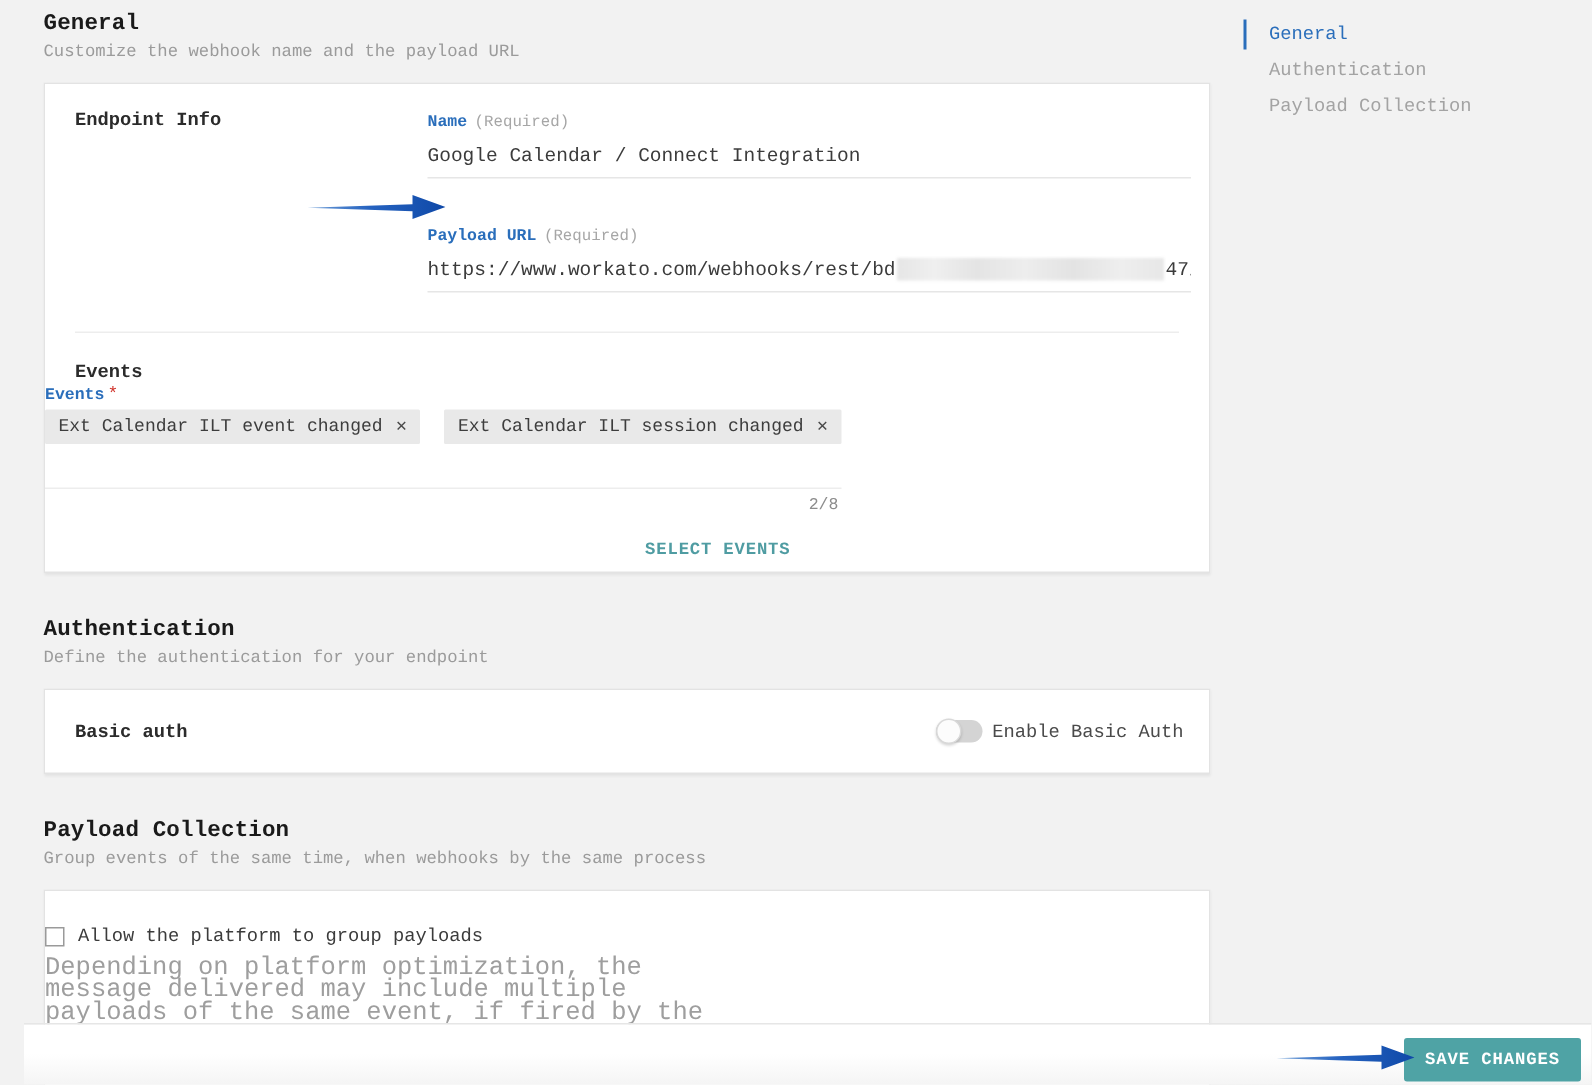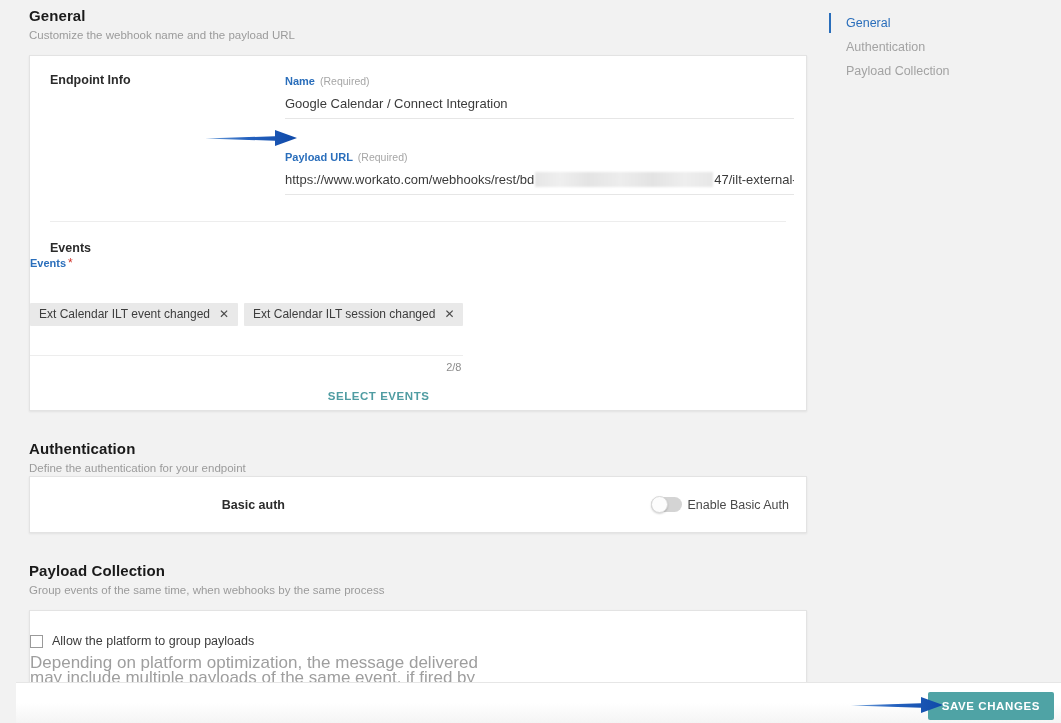--- a/index.html
+++ b/index.html
@@ -14,20 +14,21 @@
     font-size: 13px;
     color: #333333;
     overflow: hidden;
     position: relative;
   }
 
   
   .page {
     position: absolute;
     inset: 0;
+    font-family: Liberation Mono, monospace;
   }
   .content-col {
     position: absolute;
     left: 0;
     top: 0;
     width: 820px;
     padding-top: 6px;
   }
 
   
@@ -126,23 +127,22 @@
     background: linear-gradient(90deg,#e6e6e6 0%,#efefef 14%,#e4e4e4 30%,#ededed 48%,#e3e3e3 66%,#eeeeee 84%,#e7e7e7 100%);
     filter: blur(1px);
     vertical-align: middle;
     flex: none;
   }
 
   
   .chips {
     padding-top: 3px;
     display: flex;
-    gap: 6px;
+    gap: 16px;
     flex-wrap: wrap;
-    margin-top: 30px;
   }
   .chip {
     background: #e9e9e9;
     color: #3d3d3d;
     font-size: 12px;
     line-height: 16px;
     padding: 3px 9px 4px 9px;
     display: inline-flex;
     align-items: center;
     gap: 9px;
@@ -374,21 +374,21 @@
         </div>
       </div>
 
     </div>
 
     <div class="section-head" style="margin-top:28px;">
       <h2 class="section-title">Authentication</h2>
       <p class="section-sub">Define the authentication for your endpoint</p>
     </div>
 
-    <div class="card" style="margin-top:0;text-align:right;">
+    <div class="card" style="margin-top:12px;">
       <div class="card-row" style="padding-top:20px;padding-bottom:20px;align-items:center;">
         <div class="row-label">Basic auth</div>
         <div class="row-body">
           <div class="toggle-row">
             <span class="toggle"></span>
             <span class="toggle-label">Enable Basic Auth</span>
           </div>
         </div>
       </div>
     </div>

